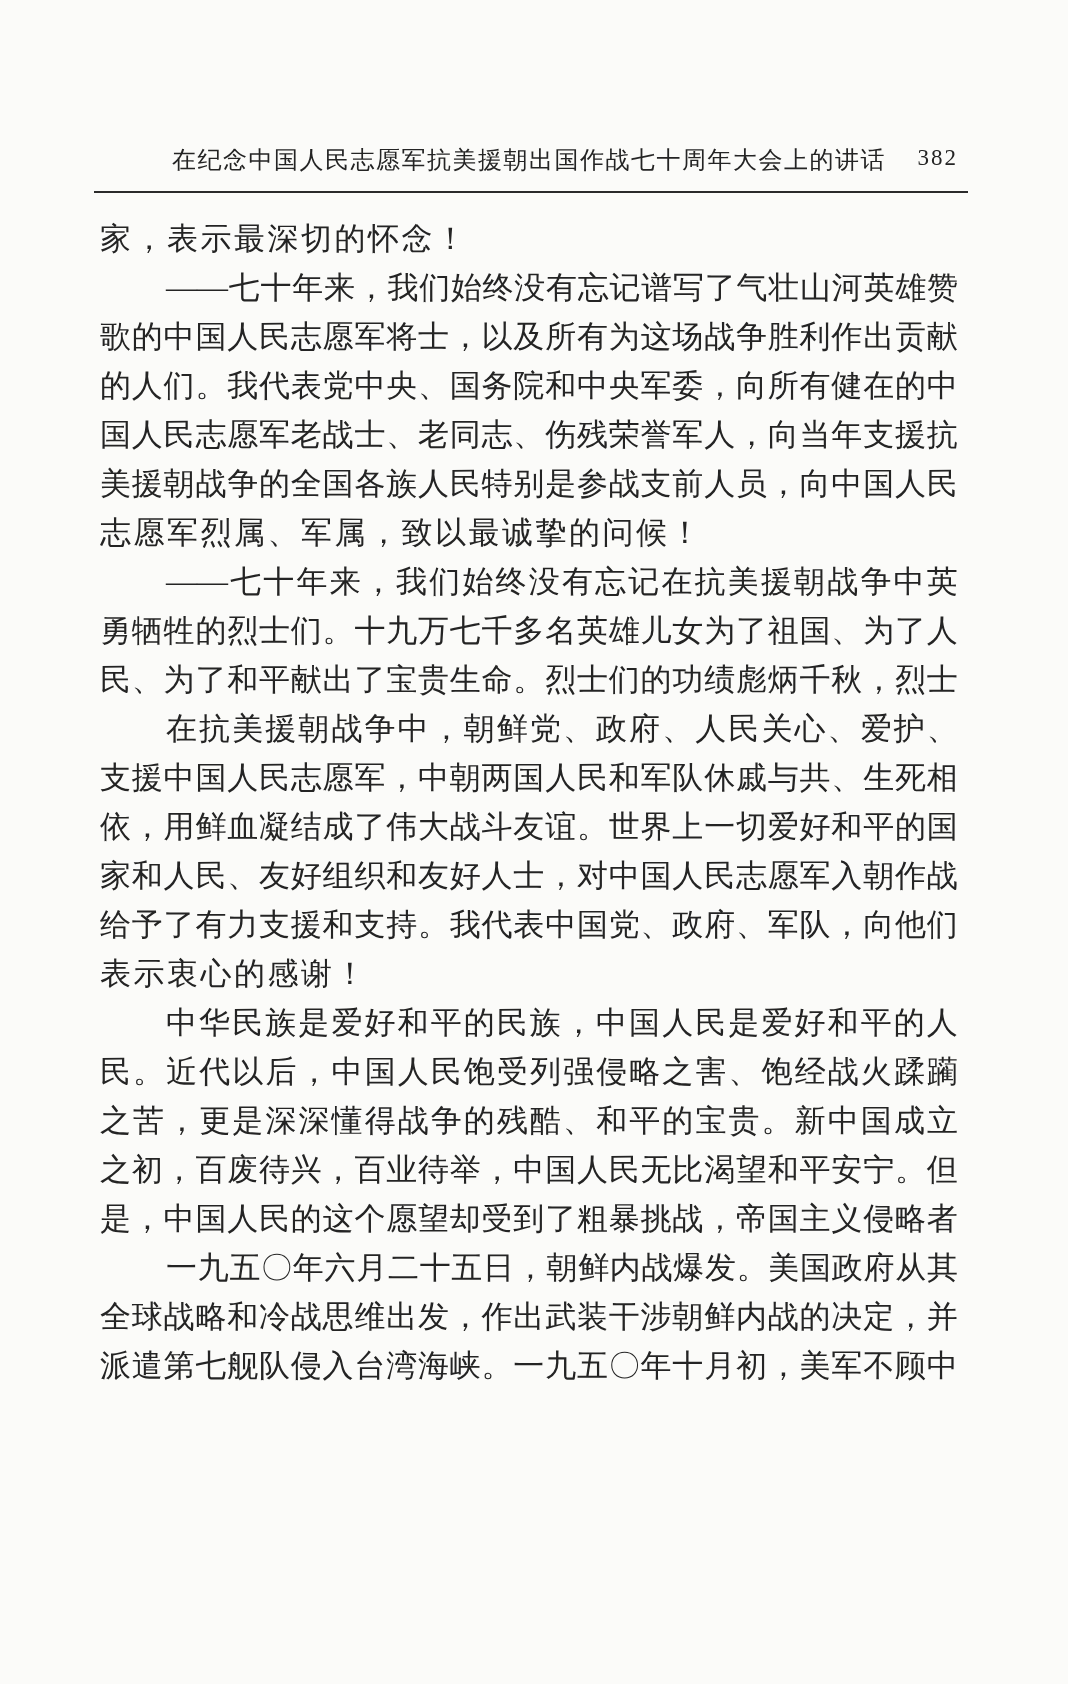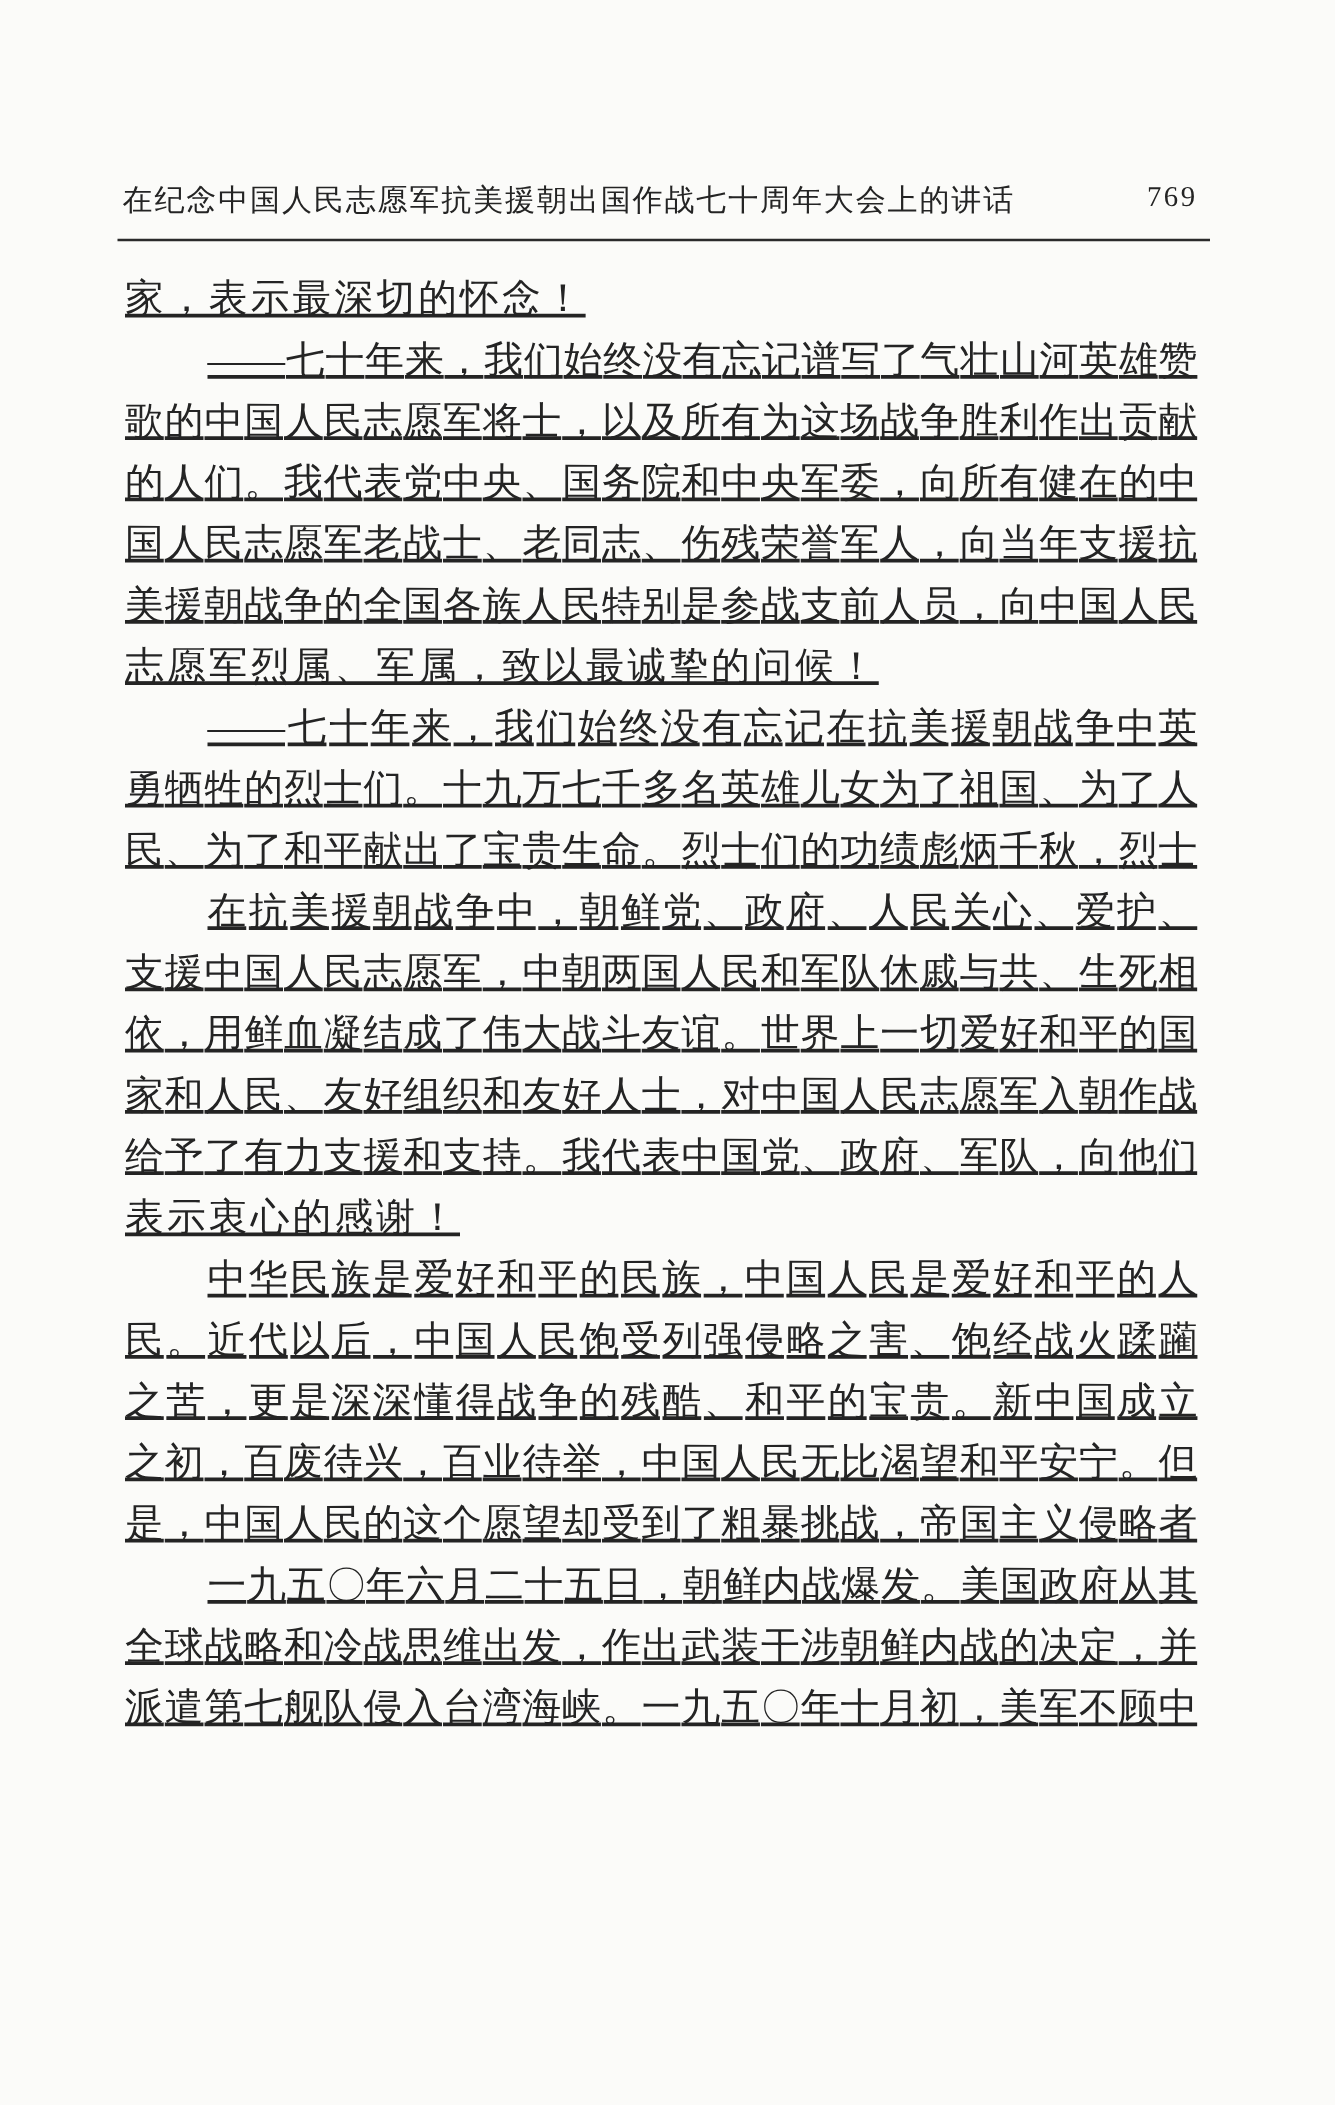--- a/index.html
+++ b/index.html
@@ -23,21 +23,21 @@
     left: 98px;
     top: 140px;
     width: 862px;
     height: 40px;
   }
   .header-title {
     position: absolute;
     left: 0;
     right: 0;
     top: 4px;
-    text-align: left;
+    text-align: center;
     font-size: 24px;
     letter-spacing: 1.5px;
     white-space: nowrap;
     color: var(--ink);
   }
   .page-number {
     position: absolute;
     right: 2px;
     top: 5px;
     font-size: 23px;
@@ -50,21 +50,20 @@
     top: 191px;
     width: 874px;
     height: 2px;
     background: var(--rule);
   }
   .speech-body {
     position: absolute;
     left: 100px;
     top: 214px;
     width: 858px;
-    text-decoration: underline;
   }
   .line {
     height: 49px;
     line-height: 49px;
     font-size: 31px;
     letter-spacing: 2.5px;
     white-space: nowrap;
     color: var(--ink);
   }
   .line.fill {
@@ -76,21 +75,21 @@
   .line.indent {
     padding-left: 66px;
   }
 </style>
 </head>
 <body>
 
 <div class="page">
   <div class="running-header">
     <div class="header-title">在纪念中国人民志愿军抗美援朝出国作战七十周年大会上的讲话</div>
-    <div class="page-number">769</div>
+    <div class="page-number">382</div>
   </div>
   <div class="header-rule"></div>
   <div class="speech-body" id="body-lines">
       <div class="line">家，表示最深切的怀念！</div>
       <div class="line fill indent">
         <span>——</span>
         <span>七</span>
         <span>十</span>
         <span>年</span>
         <span>来</span>

